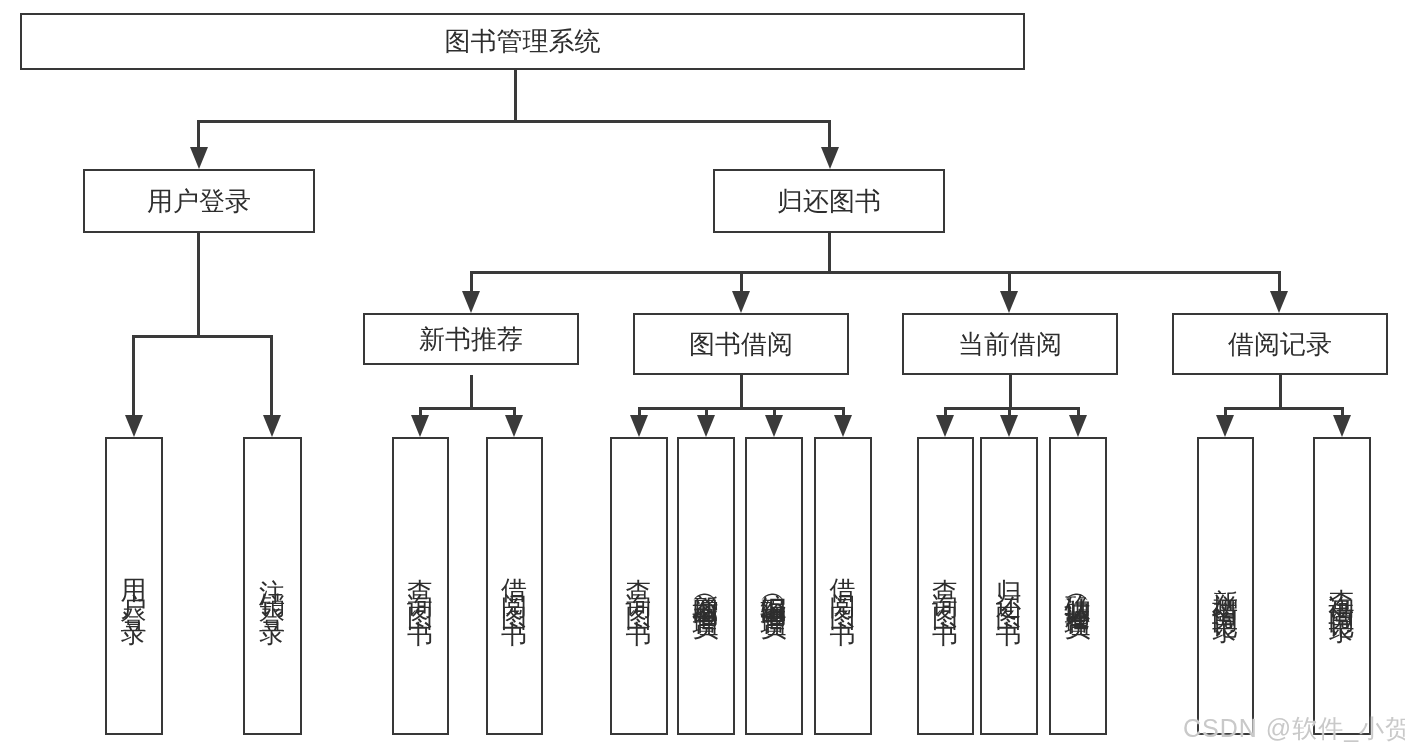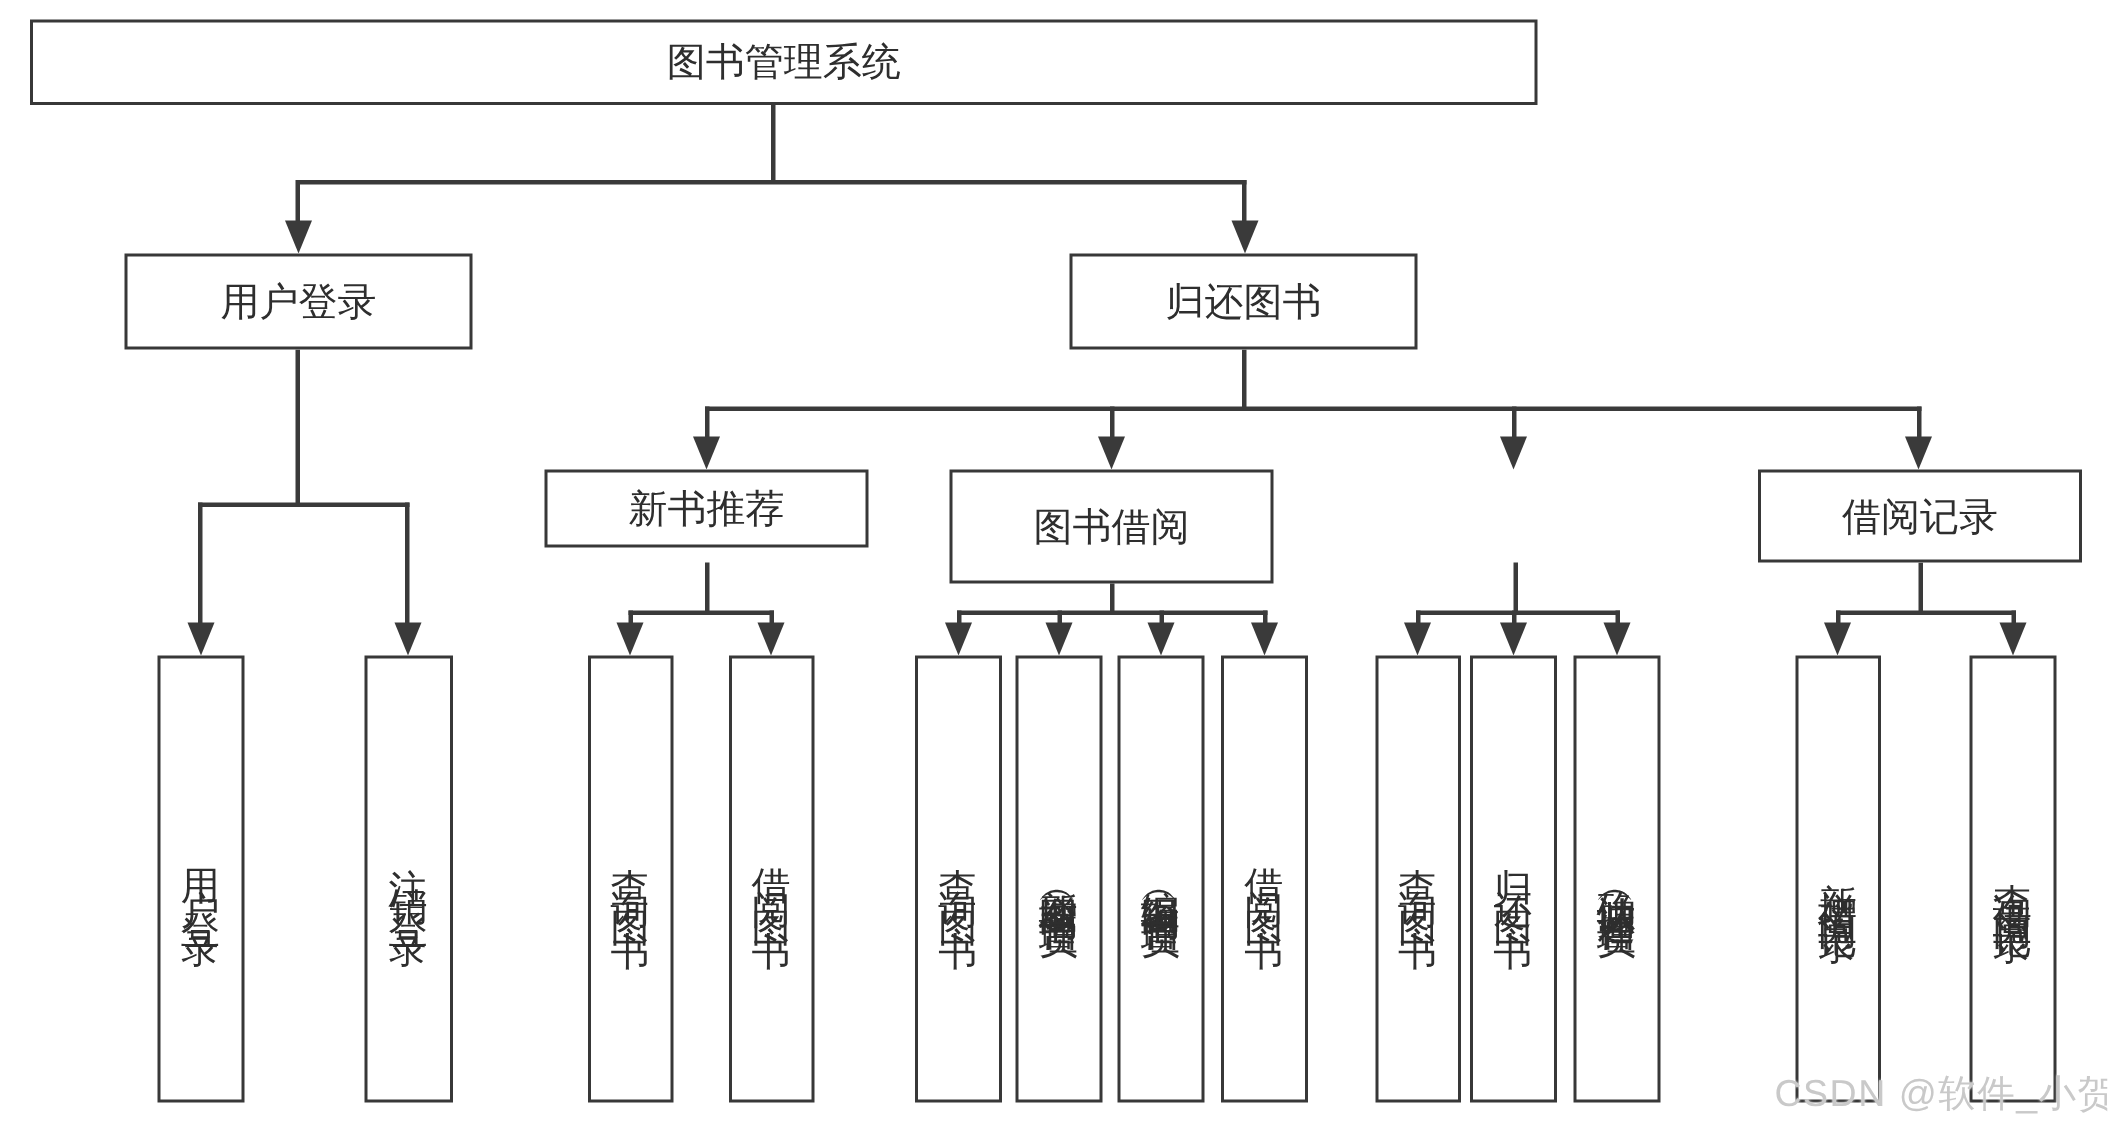--- a/index.html
+++ b/index.html
@@ -65,22 +65,25 @@
   <div class="vl" style="left:740px;top:271px;height:22px"></div>
   <div class="ar" style="left:732px;top:291px"></div>
   <div class="vl" style="left:1008px;top:271px;height:22px"></div>
   <div class="ar" style="left:1000px;top:291px"></div>
   <div class="vl" style="left:1278px;top:271px;height:22px"></div>
   <div class="ar" style="left:1270px;top:291px"></div>
 
   <div class="box" style="left:363px;top:313px;width:216px;height:52px">
     <span>新书推荐</span>
   </div>
-  <div class="box" style="left:633px;top:313px;width:216px;height:76px">
+  <div class="box" style="left:633px;top:313px;width:216px;height:62px">
     <span>图书借阅</span>
+  </div>
+  <div class="box" style="left:902px;top:313px;width:216px;height:62px">
+    <span>当前借阅</span>
   </div>
   <div class="box" style="left:1172px;top:313px;width:216px;height:62px">
     <span>借阅记录</span>
   </div>
 
   <div class="vl" style="left:470px;top:375px;height:35px"></div>
   <div class="hl" style="left:419px;top:407px;width:97px"></div>
   <div class="vl" style="left:419px;top:407px;height:10px"></div>
   <div class="ar" style="left:411px;top:415px"></div>
   <div class="vl" style="left:513px;top:407px;height:10px"></div>

